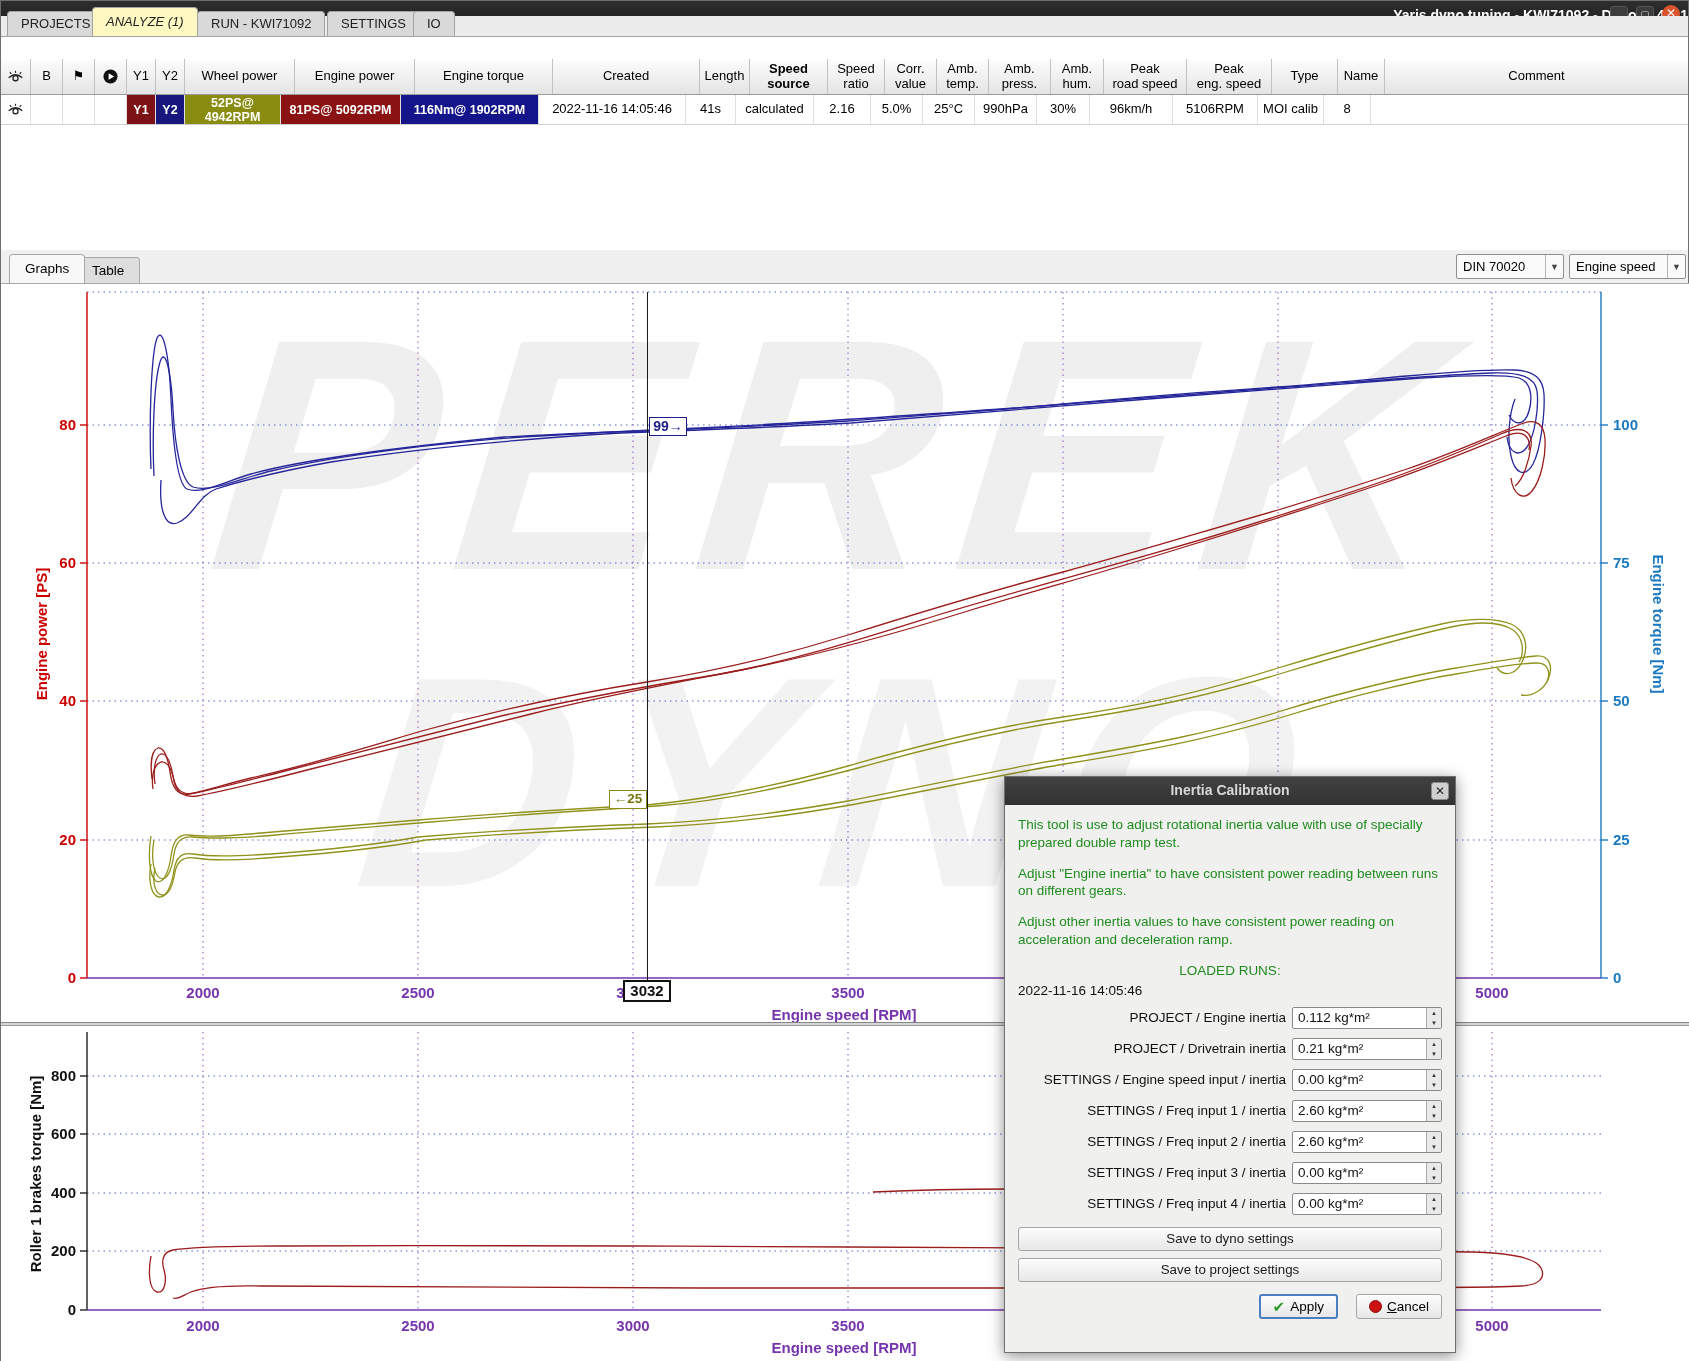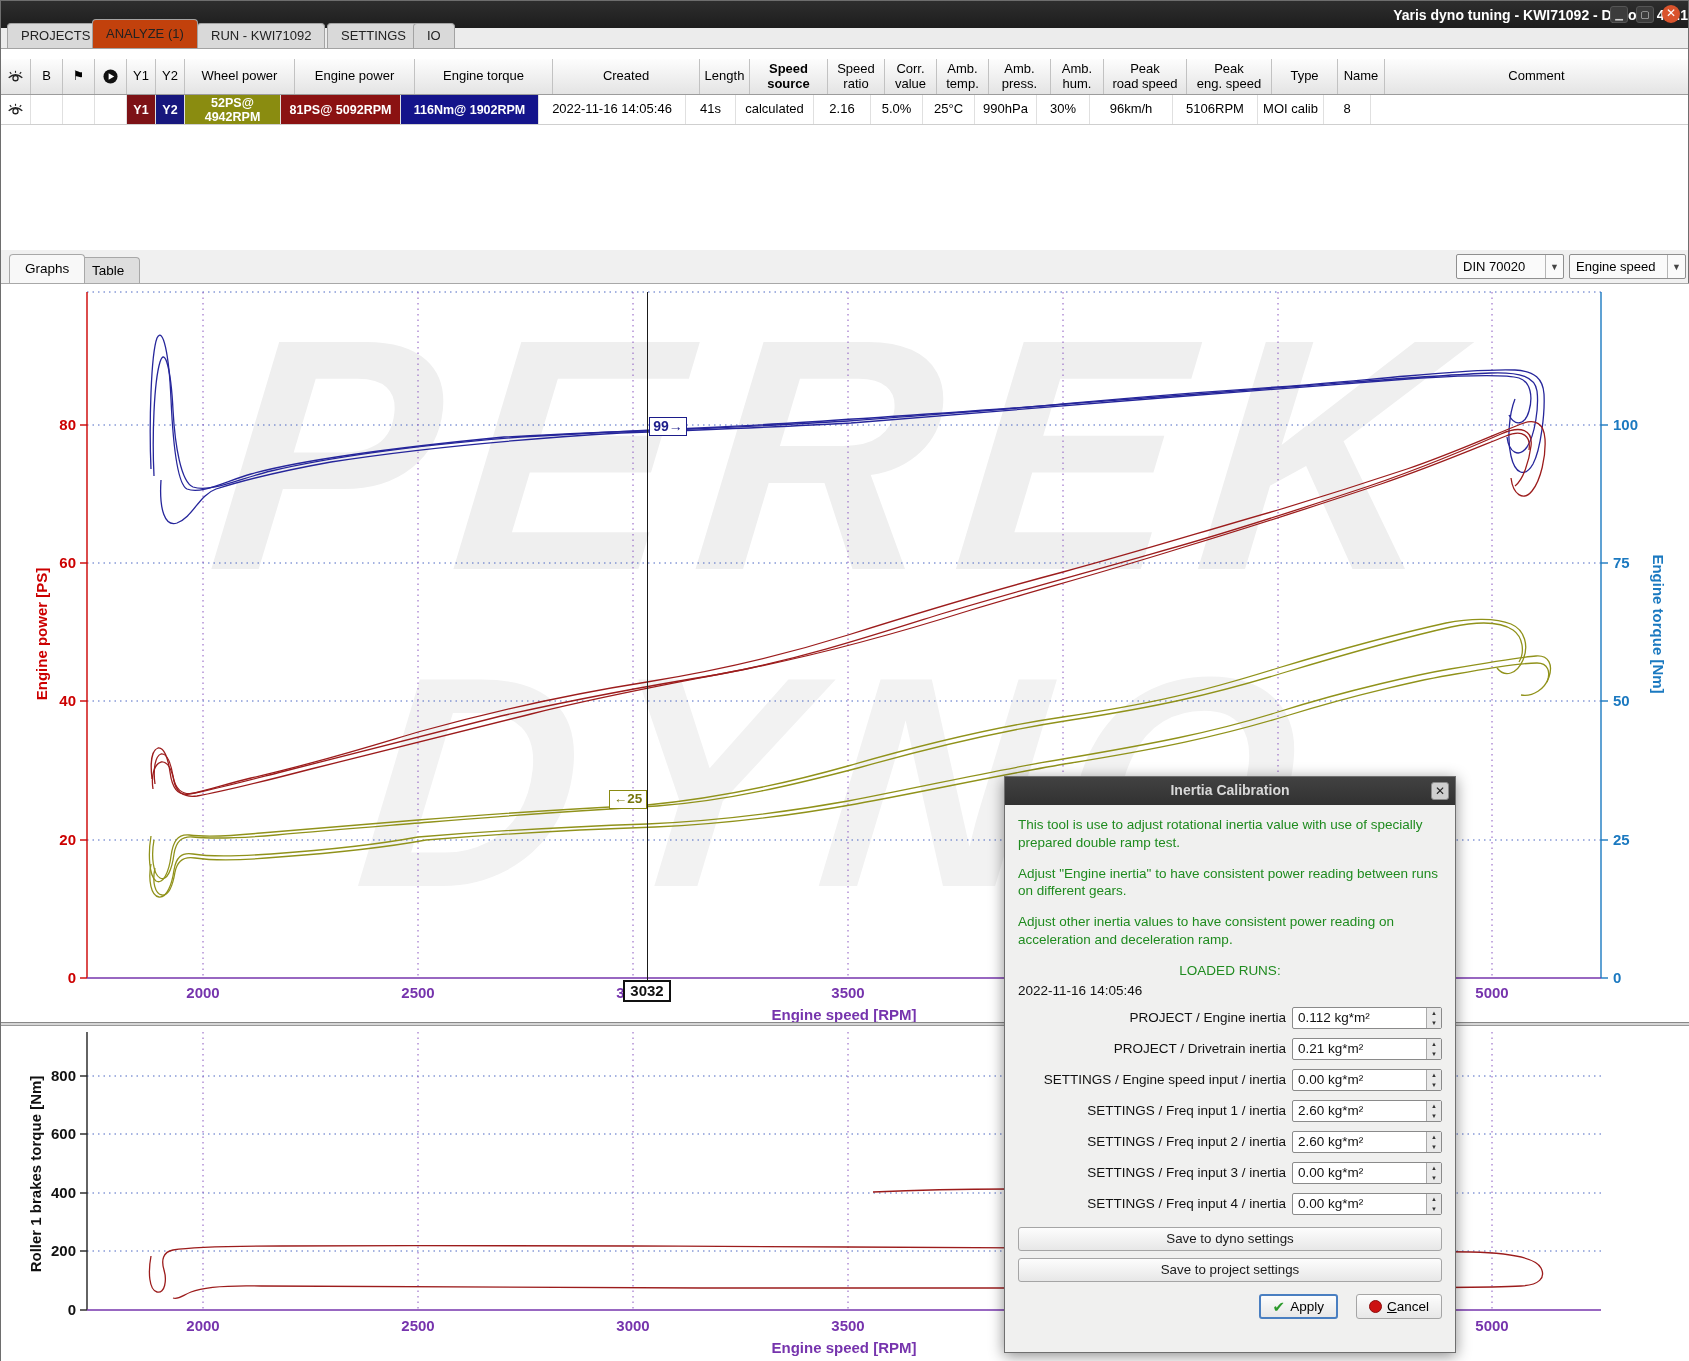--- a/index.html
+++ b/index.html
@@ -12,26 +12,26 @@
   .titlebar { position:absolute; left:0; top:0; width:100%; height:27px;
     background:linear-gradient(#2e2e2e,#1d1d1d); display:flex; align-items:center; }
   .titlebar .title { flex:1; text-align:right; color:#fff; font-weight:bold; font-size:14px; }
   .win-btns { position:absolute; right:8px; top:4px; display:flex; gap:8px; align-items:center; }
   .win-sq { width:18px; height:17px; background:#3c3c3c; border:1px solid #555;
     border-radius:3px; color:#cfcfcf; font-size:10px; line-height:15px; text-align:center; }
   .win-close { width:18px; height:18px; background:#d9532c; border-radius:50%;
     color:#fff; font-size:12px; line-height:17px; text-align:center; font-weight:bold; }
 
   
-  .tabbar { position:absolute; left:0; top:27px; width:100%; height:21px;
+  .tabbar { position:absolute; left:0; top:15px; width:100%; height:21px;
     background:#ececec; border-bottom:1px solid #a3a3a3; }
   .mtab { position:absolute; bottom:0; height:25px; padding:0 13px; line-height:24px;
     font-size:13px; color:#222; background:#d9d9d9; border:1px solid #a3a3a3;
     border-bottom:none; border-radius:4px 4px 0 0; }
-  .mtab.active { height:29px; line-height:28px; background:#c2410c; z-index:2; }
+  .mtab.active { height:29px; line-height:28px; background:#fef9c3; z-index:2;font-style:italic; }
 
   
   .thead { position:absolute; left:0; top:58px; width:100%; height:36px; display:flex;
     background:linear-gradient(#fdfdfd,#e4e4e4); border-bottom:1px solid #9c9c9c; font-size:13px; }
   .trow { position:absolute; left:0; top:94px; width:100%; height:30px; display:flex;
     background:#fff; border-bottom:1px solid #cfcfcf; font-size:13px; }
   .th,.td { display:flex; align-items:center; justify-content:center; text-align:center;
     border-right:1px solid #c2c2c2; white-space:pre-line; line-height:1.12; height:100%;
     overflow:hidden; }
   .td { border-right:1px solid #e0e0e0; }

